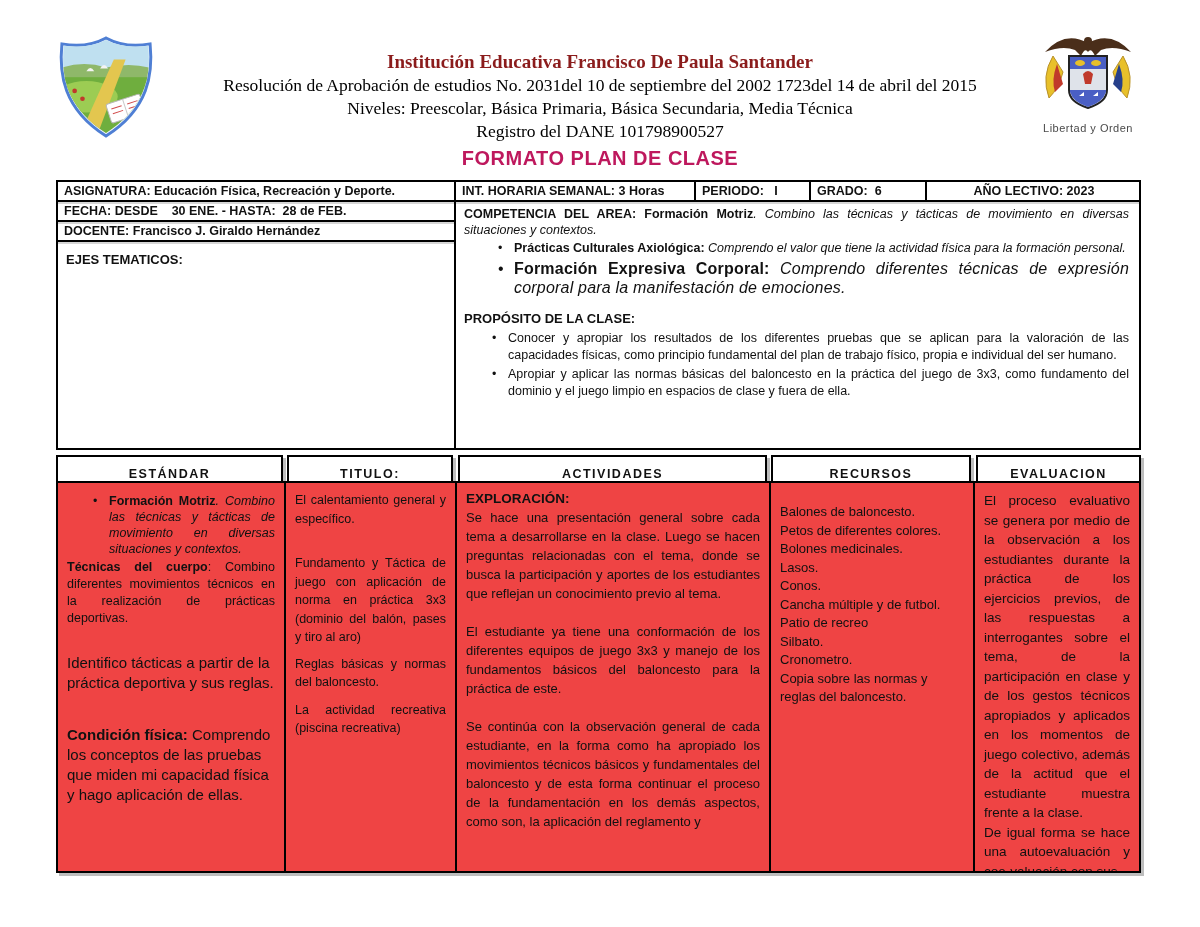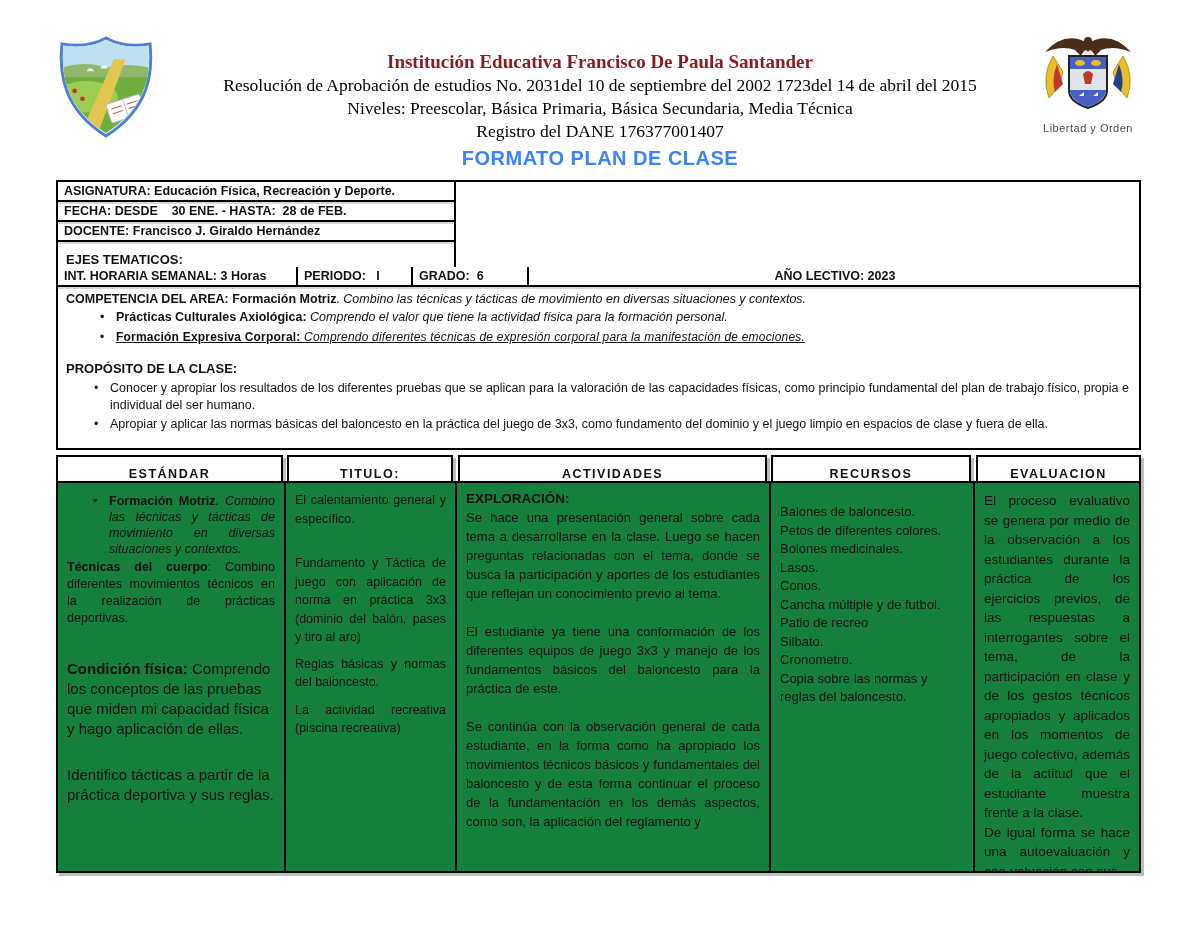--- a/index.html
+++ b/index.html
@@ -10,66 +10,66 @@
   .b { font-weight:bold; }
   .i { font-style:italic; }
 
   
   .crest { position:absolute; left:57px; top:36px; width:98px; height:102px; }
   .coat  { position:absolute; left:1030px; top:28px; width:116px; height:112px; text-align:center; }
   .coat-caption { font-size:11px; color:#4a4a4a; margin-top:-2px; letter-spacing:0.5px; }
   .header-text { position:absolute; left:160px; top:50px; width:880px; text-align:center; }
   .school-name { font-family:"Liberation Serif", serif; font-weight:bold; font-size:19px; color:#8b1c1c; line-height:24px; }
   .hline { font-family:"Liberation Serif", serif; font-size:17.5px; color:#000000; line-height:23px; }
-  .form-title { font-size:20px; font-weight:bold; letter-spacing:0.5px; margin-top:4px; color:#3b82f6; }
+  .form-title { font-size:20px; font-weight:bold; letter-spacing:0.5px; margin-top:4px; color:#be185d; }
 
   
   .info-table {
     position:absolute; left:56px; top:180px; width:1085px; height:270px;
-    border:2px solid #000; box-sizing:border-box; display:flex; background:#fff;flex-direction:column;
+    border:2px solid #000; box-sizing:border-box; display:flex; background:#fff;
   }
   .info-left { width:398px; border-right:2px solid #000; box-sizing:border-box; display:flex; flex-direction:column; }
   .info-row { border-bottom:2px solid #000; font-weight:bold; font-size:12.5px; line-height:15px; padding:2px 4px 1px 6px; white-space:pre-wrap; box-shadow:0 2px 0 #d6d6d6; }
   .ejes { flex:1; padding:10px 10px 0 8px; }
   .ejes-title { font-weight:bold; font-size:13px; }
   .ejes ul, .comp-bullets, .prop-bullets { list-style:none; margin:6px 0 0 0; padding-left:34px; }
   .ejes li, .comp-bullets li, .prop-bullets li { position:relative; padding-left:16px; margin-bottom:3px; font-size:12.5px; line-height:16px; }
   .ejes li::before, .comp-bullets li::before, .prop-bullets li::before, .est-bullet::before { content:"•"; position:absolute; left:0; }
 
   .info-right { flex:1; display:flex; flex-direction:column; }
   .info-top-row { display:flex; border-bottom:2px solid #000; font-weight:bold; font-size:12.5px; line-height:15px; box-shadow:0 2px 0 #d6d6d6; }
   .itc { padding:2px 4px 1px 6px; border-right:2px solid #000; box-sizing:border-box; white-space:pre-wrap; }
   .itc.c1 { width:240px; } .itc.c2 { width:115px; } .itc.c3 { width:116px; }
   .itc.c4 { flex:1; border-right:none; text-align:center; }
   .competencia { flex:1; padding:4px 10px 0 8px; font-size:12.5px; }
   .comp-intro { margin:0; text-align:justify; line-height:16px; }
   .comp-bullets { margin-top:2px; }
   .comp-bullets li { text-align:justify; }
-  .comp-bullets li.big { font-size:12px; line-height:19px; letter-spacing:0.2px; margin-top:2px;text-decoration:underline; }
+  .comp-bullets li.big { font-size:16px; line-height:19px; letter-spacing:0.2px; margin-top:2px; }
   .proposito-title { font-weight:bold; font-size:13px; margin-top:14px; }
   .prop-bullets { margin-top:4px; padding-left:28px; }
   .prop-bullets li { text-align:justify; line-height:16.5px; margin-bottom:3px; }
 
   
   .col-head {
     position:absolute; top:455px; height:38px; border:2px solid #000; background:#fff;
     box-sizing:border-box; box-shadow:3px 3px 0 #bdbdbd;
     display:flex; align-items:center; justify-content:center;
     font-weight:bold; font-size:12.5px; letter-spacing:1.5px;
   }
   .h1 { left:56px;  width:227px; }
   .h2 { left:287px; width:166px; }
   .h3 { left:458px; width:309px; }
   .h4 { left:771px; width:200px; }
   .h5 { left:976px; width:165px; }
 
   
   .plan-table {
     position:absolute; left:56px; top:481px; width:1085px; height:392px;
-    border:2px solid #000; box-sizing:border-box; display:flex; background:#15803d;
+    border:2px solid #000; box-sizing:border-box; display:flex; background:#ef4444;
     box-shadow:3px 3px 0 #bdbdbd;
   }
   .pc { border-right:2px solid #000; box-sizing:border-box; padding:8px 9px; overflow:hidden; }
   .pc.c1 { width:228px; } .pc.c2 { width:171px; } .pc.c3 { width:314px; } .pc.c4 { width:204px; }
   .pc.c5 { flex:1; border-right:none; }
 
   .est-bullet { position:relative; margin:2px 0 0 26px; padding-left:16px; text-align:justify; font-size:12.5px; line-height:16px; }
   .est-p { margin:2px 0 0 0; text-align:justify; font-size:12.5px; line-height:17px; }
   .est-big { font-size:15px; line-height:20px; text-align:left; }
   .est-identifico { margin-top:26px; }
@@ -119,21 +119,21 @@
           <line x1="73" y1="75" x2="84" y2="75" stroke="#d04b4b"></line>
         </g>
       </g>
     </svg>
   </div>
 
   <div class="header-text">
     <div class="school-name">Institución Educativa Francisco De Paula Santander</div>
     <div class="hline">Resolución de Aprobación de estudios No. 2031del 10 de septiembre del 2002 1723del 14 de abril del 2015</div>
     <div class="hline">Niveles: Preescolar, Básica Primaria, Básica Secundaria, Media Técnica</div>
-    <div class="hline">Registro del DANE 176377001407</div>
+    <div class="hline">Registro del DANE 101798900527</div>
     <div class="form-title">FORMATO PLAN DE CLASE</div>
   </div>
 
   <div class="coat">
     <svg viewBox="0 0 110 92" width="112" height="92">
       <path d="M12 24 Q32 2 55 15 Q78 2 98 24 Q80 17 68 22 L62 28 Q58 19 55 24 Q52 19 48 28 L42 22 Q30 17 12 24 Z" fill="#4a2e1a"></path>
       <circle cx="55" cy="13" r="4" fill="#4a2e1a"></circle>
       <path d="M20 28 Q8 48 16 70 Q26 60 30 44 Z" fill="#e8c02a" stroke="#b8912a"></path>
       <path d="M90 28 Q102 48 94 70 Q84 60 80 44 Z" fill="#e8c02a" stroke="#b8912a"></path>
       <path d="M24 36 Q18 52 22 64 L30 56 Z" fill="#c0392b"></path>
@@ -185,22 +185,22 @@
   <div class="col-head h2">TITULO:</div>
   <div class="col-head h3">ACTIVIDADES</div>
   <div class="col-head h4">RECURSOS</div>
   <div class="col-head h5">EVALUACION</div>
 
   <div class="plan-table">
 
     <div class="pc c1">
       <p class="est-bullet"><span class="b">Formación Motriz</span><span class="i">. Combino las técnicas y tácticas de movimiento en diversas situaciones y contextos.</span></p>
       <p class="est-p"><span class="b">Técnicas del cuerpo</span><span>: Combino diferentes movimientos técnicos en la realización de prácticas deportivas.</span></p>
+      <p class="est-p est-big est-identifico">Identifico tácticas a partir de la práctica deportiva y sus reglas.</p>
       <p class="est-p est-big est-condicion"><span class="b">Condición física:</span><span> Comprendo los conceptos de las pruebas que miden mi capacidad física y hago aplicación de ellas.</span></p>
-      <p class="est-p est-big est-identifico">Identifico tácticas a partir de la práctica deportiva y sus reglas.</p>
     </div>
 
     <div class="pc c2">
       <p class="tit-p tit-p2">El calentamiento general y específico.</p>
       <p class="tit-p tit-p3">Fundamento y Táctica de juego con aplicación de norma en práctica 3x3 (dominio del balón, pases y tiro al aro)</p>
       <p class="tit-p tit-p4">Reglas básicas y normas del baloncesto.</p>
       <p class="tit-p">La actividad recreativa (piscina recreativa)</p>
     </div>
 
     <div class="pc c3">

